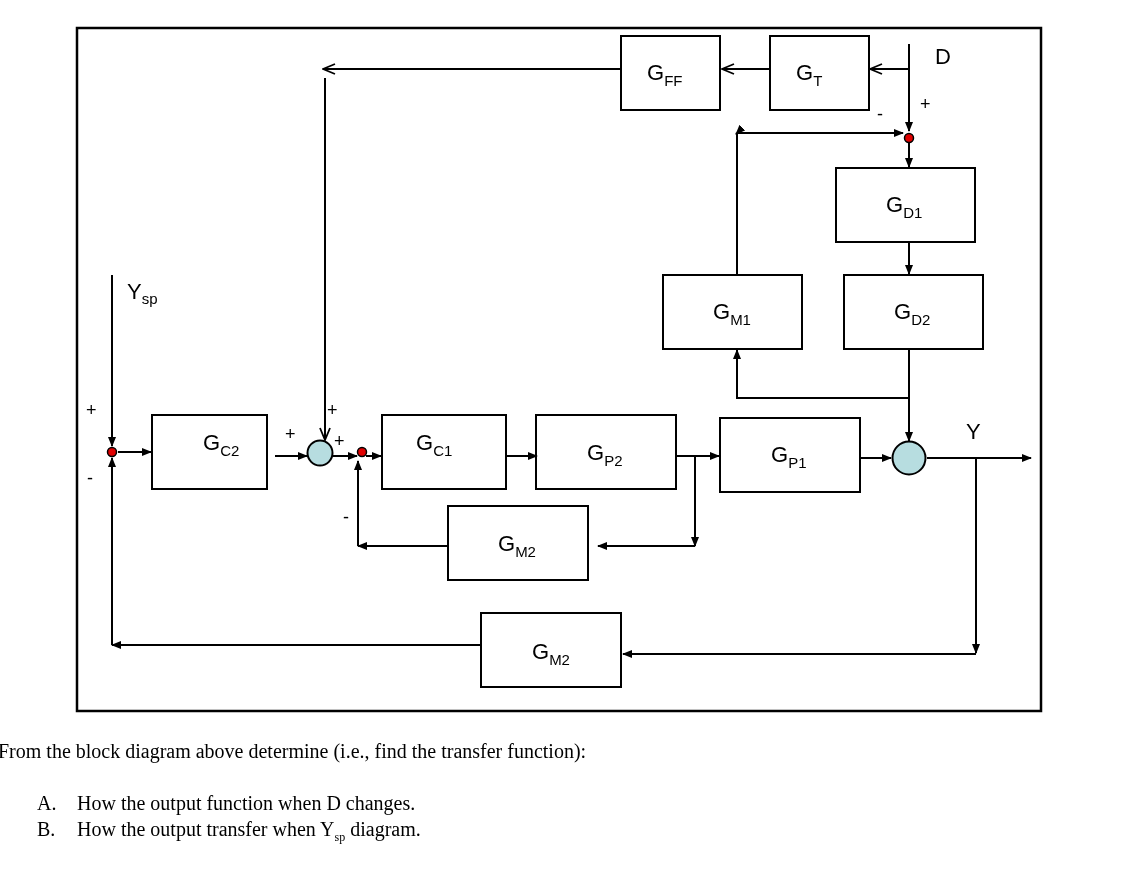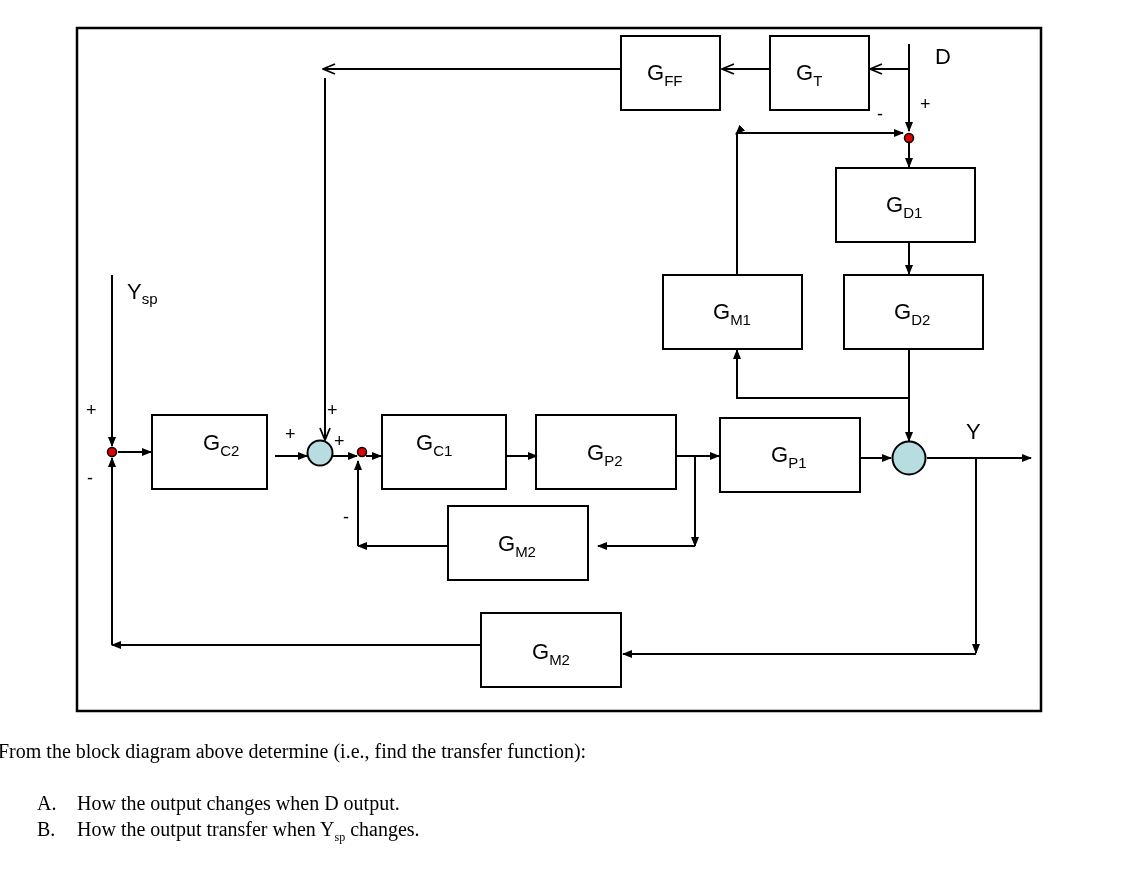--- a/index.html
+++ b/index.html
@@ -151,17 +151,17 @@
   <text class="sign" x="86" y="416">+</text>
   <text class="sign" x="87" y="484">-</text>
   <text class="sign" x="285" y="440">+</text>
   <text class="sign" x="327" y="416">+</text>
   <text class="sign" x="334" y="447">+</text>
   <text class="sign" x="343" y="523">-</text>
 </svg>
 
 <div class="question q-intro">From the block diagram above determine (i.e., find the transfer function):</div>
 <div class="question q-item q-a">
-  <span class="q-letter">A.</span><span>How the output changes when D output.</span>
+  <span class="q-letter">A.</span><span>How the output function when D changes.</span>
 </div>
 <div class="question q-item q-b">
-  <span class="q-letter">B.</span><span>How the output transfer when Y</span><sub>sp</sub><span> changes.</span>
+  <span class="q-letter">B.</span><span>How the output transfer when Y</span><sub>sp</sub><span> diagram.</span>
 </div>
 
 </body></html>

